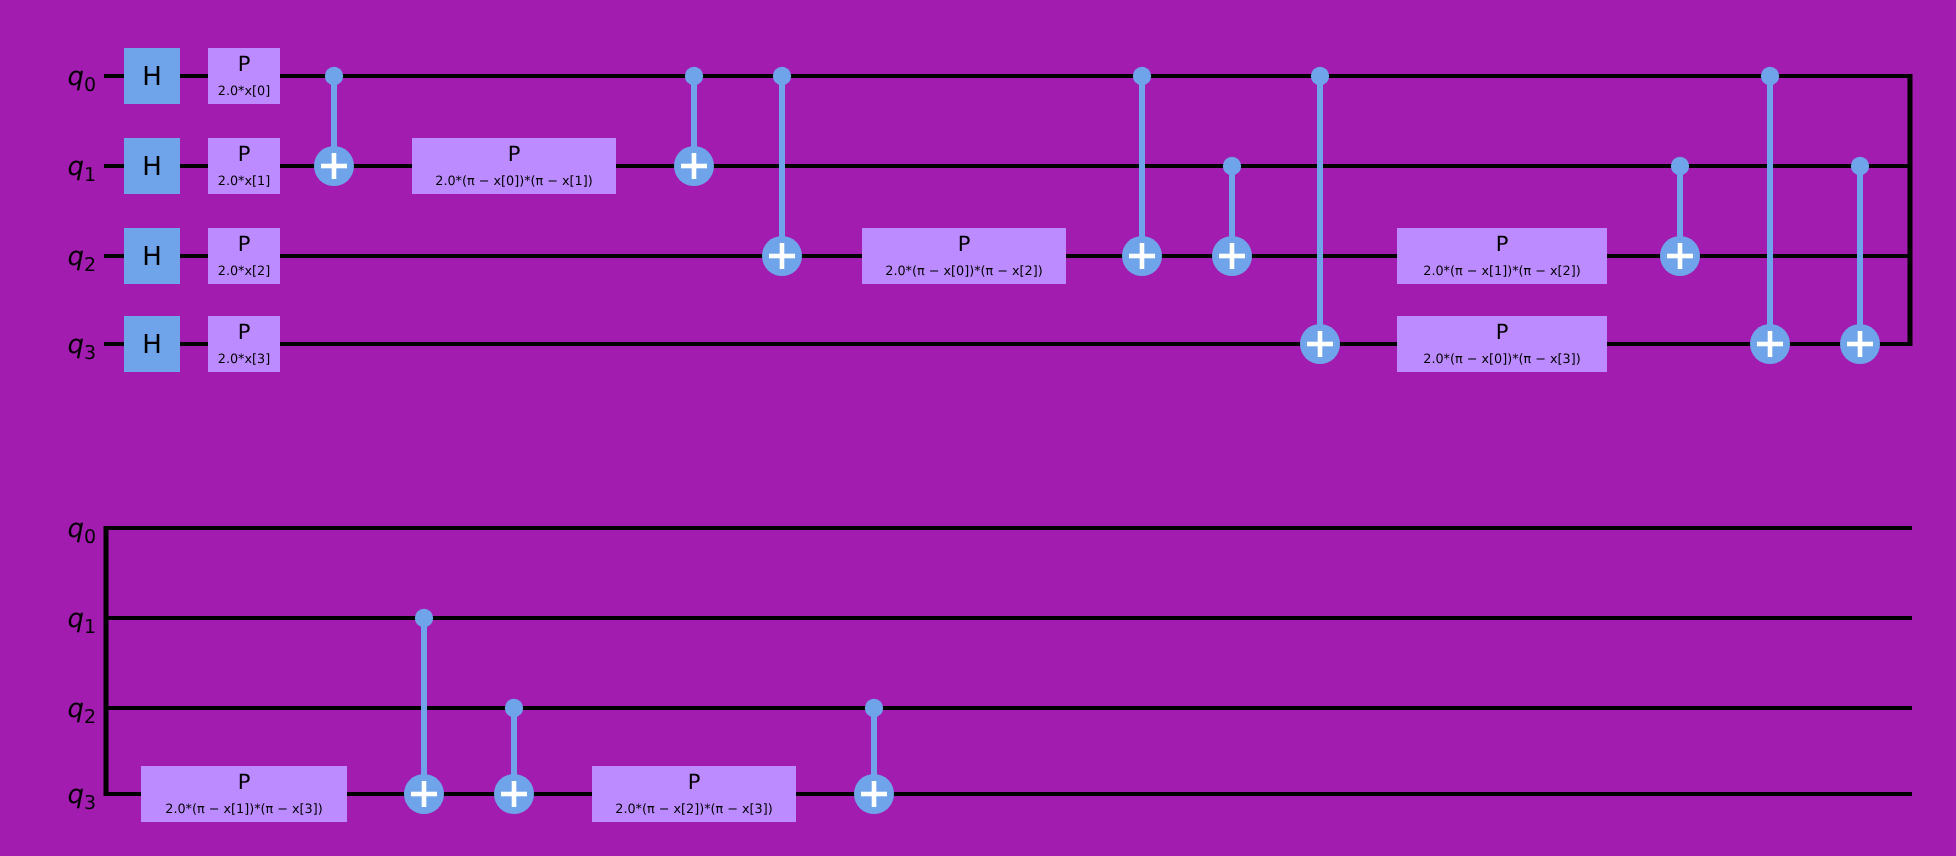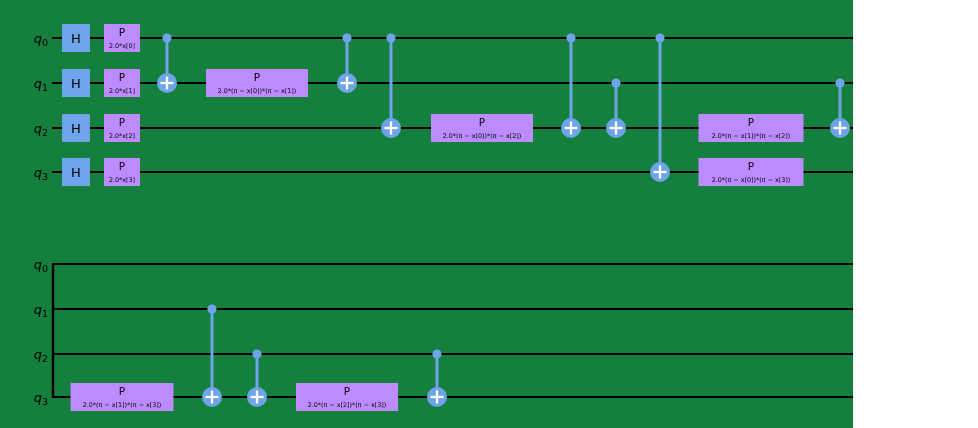--- a/index.html
+++ b/index.html
@@ -2,23 +2,23 @@
 <html><head>
 <meta charset="utf-8">
 <style>
   html, body {
     margin: 0;
     padding: 0;
     background: #ffffff;
   }
   .figure-wrap {
     position: relative;
-    width: 853px;
+    width: 978px;
     height: 428px;
-    background: #15803d;
+    background: #a21caf;
     overflow: hidden;
     font-family: "DejaVu Sans", "Liberation Sans", sans-serif;
   }
   svg text {
     font-family: "DejaVu Sans", "Liberation Sans", sans-serif;
     fill: #000000;
   }
 </style>
 </head>
 <body>

